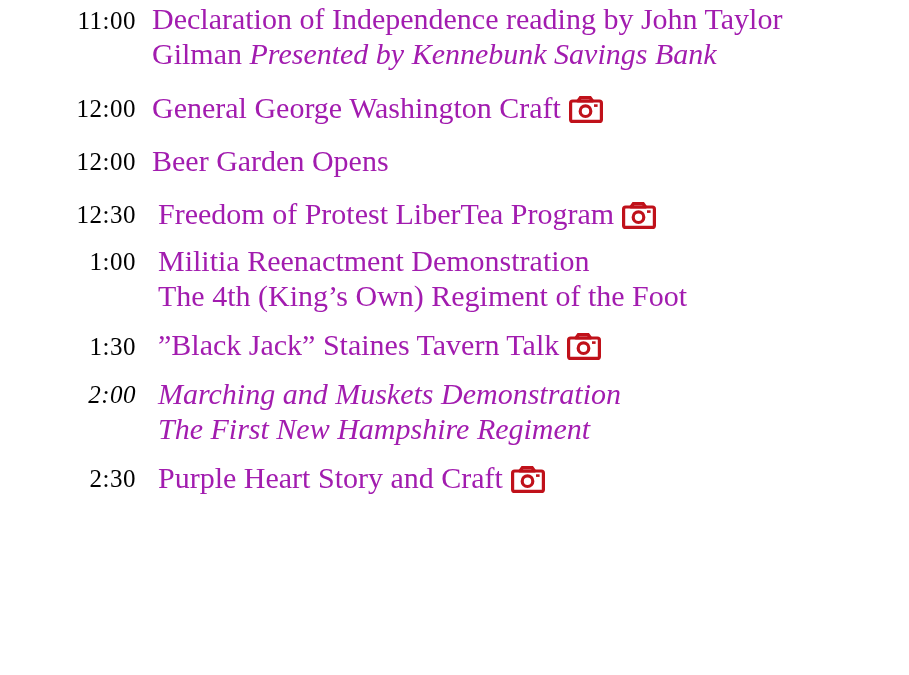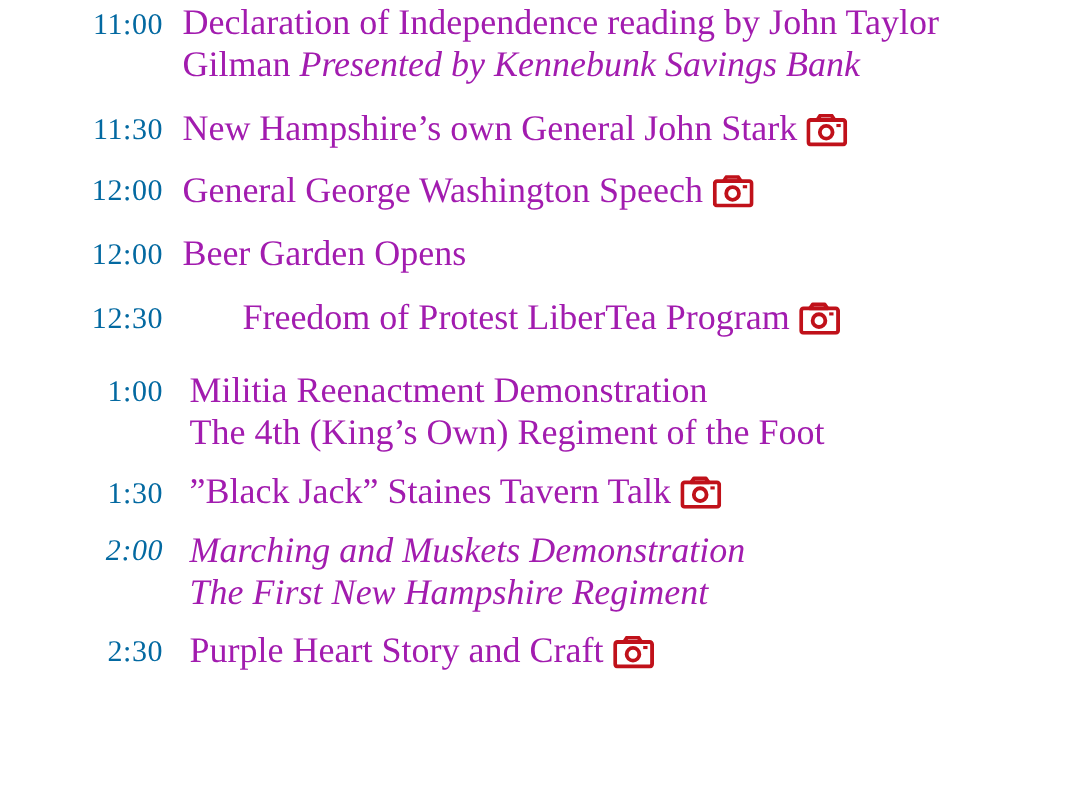--- a/index.html
+++ b/index.html
@@ -28,21 +28,21 @@
   .time-cell {
     width: 152px;
     flex: 0 0 152px;
     text-align: right;
     padding-right: 16px;
     box-sizing: border-box;
     font-family: "Liberation Serif", serif;
     font-size: 25px;
     letter-spacing: 0.5px;
     font-variant: small-caps;
-    color: #0369a1;
+    color: #000000;
     line-height: 1.18;
     padding-top: 4px;
     white-space: nowrap;
     padding-left: 40px;
   }
   .desc-cell {
     flex: 1 1 auto;
     font-size: 30px;
     line-height: 1.17;
     color: #a21caf;
@@ -65,56 +65,45 @@
   .cam svg {
     display: block;
   }
   
   .row-1 .desc-cell { line-height: 1.16; }
   .row-6 .desc-cell { line-height: 1.17; }
   .row-8 .desc-cell { line-height: 1.17; }
   .row-2 { margin-bottom: 16px; }
   .row-3 { margin-bottom: 18px; }
   .row-4 { margin-bottom: 18px; }
-  .row-5 { margin-bottom: 26px; gap: 44px; }
+  .row-5 { margin-bottom: 12px; }
   .row-6 { margin-bottom: 14px; }
   .row-7 { margin-bottom: 14px; align-items: center; }
   .row-8 { margin-bottom: 14px; font-style: italic; }
   .row-1 { margin-bottom: 18px; }
   .indent-a .desc-cell { padding-left: 6px; }
 </style>
 </head>
 <body>
 
 <div class="schedule">
 
   <div class="row row-1">
     <div class="time-cell">11:00</div>
     <div class="desc-cell">
       <span class="line">Declaration of Independence reading by John Taylor</span>
       <span class="line"><span class="line-inline">Gilman </span><span class="presented">Presented by Kennebunk Savings Bank</span></span>
     </div>
   </div>
 
-  <div class="row row-2">
-    <div class="time-cell">11:30</div>
-    <div class="desc-cell">
-      <span class="line-inline">New Hampshire’s own General John Stark</span><span class="cam"><svg width="34" height="27" viewBox="0 0 34 27">
-            <rect x="1.6" y="5" width="30.8" height="20.4" rx="2" ry="2" fill="none" stroke="#c0111a" stroke-width="3.2"></rect>
-            <path d="M9 5 L11.5 1.3 L21 1.3 L23.5 5 Z" fill="none" stroke="#c0111a" stroke-width="3.2" stroke-linejoin="round"></path>
-            <circle cx="16.5" cy="15.2" r="5.3" fill="none" stroke="#c0111a" stroke-width="3.2"></circle>
-            <rect x="25" y="8.3" width="3.6" height="2.6" fill="#c0111a"></rect>
-          </svg></span>
-    </div>
-  </div>
 
   <div class="row row-3">
     <div class="time-cell">12:00</div>
     <div class="desc-cell">
-      <span class="line-inline">General George Washington Speech</span><span class="cam"><svg width="34" height="27" viewBox="0 0 34 27">
+      <span class="line-inline">General George Washington Craft</span><span class="cam"><svg width="34" height="27" viewBox="0 0 34 27">
             <rect x="1.6" y="5" width="30.8" height="20.4" rx="2" ry="2" fill="none" stroke="#c0111a" stroke-width="3.2"></rect>
             <path d="M9 5 L11.5 1.3 L21 1.3 L23.5 5 Z" fill="none" stroke="#c0111a" stroke-width="3.2" stroke-linejoin="round"></path>
             <circle cx="16.5" cy="15.2" r="5.3" fill="none" stroke="#c0111a" stroke-width="3.2"></circle>
             <rect x="25" y="8.3" width="3.6" height="2.6" fill="#c0111a"></rect>
           </svg></span>
     </div>
   </div>
 
   <div class="row row-4">
     <div class="time-cell">12:00</div>

